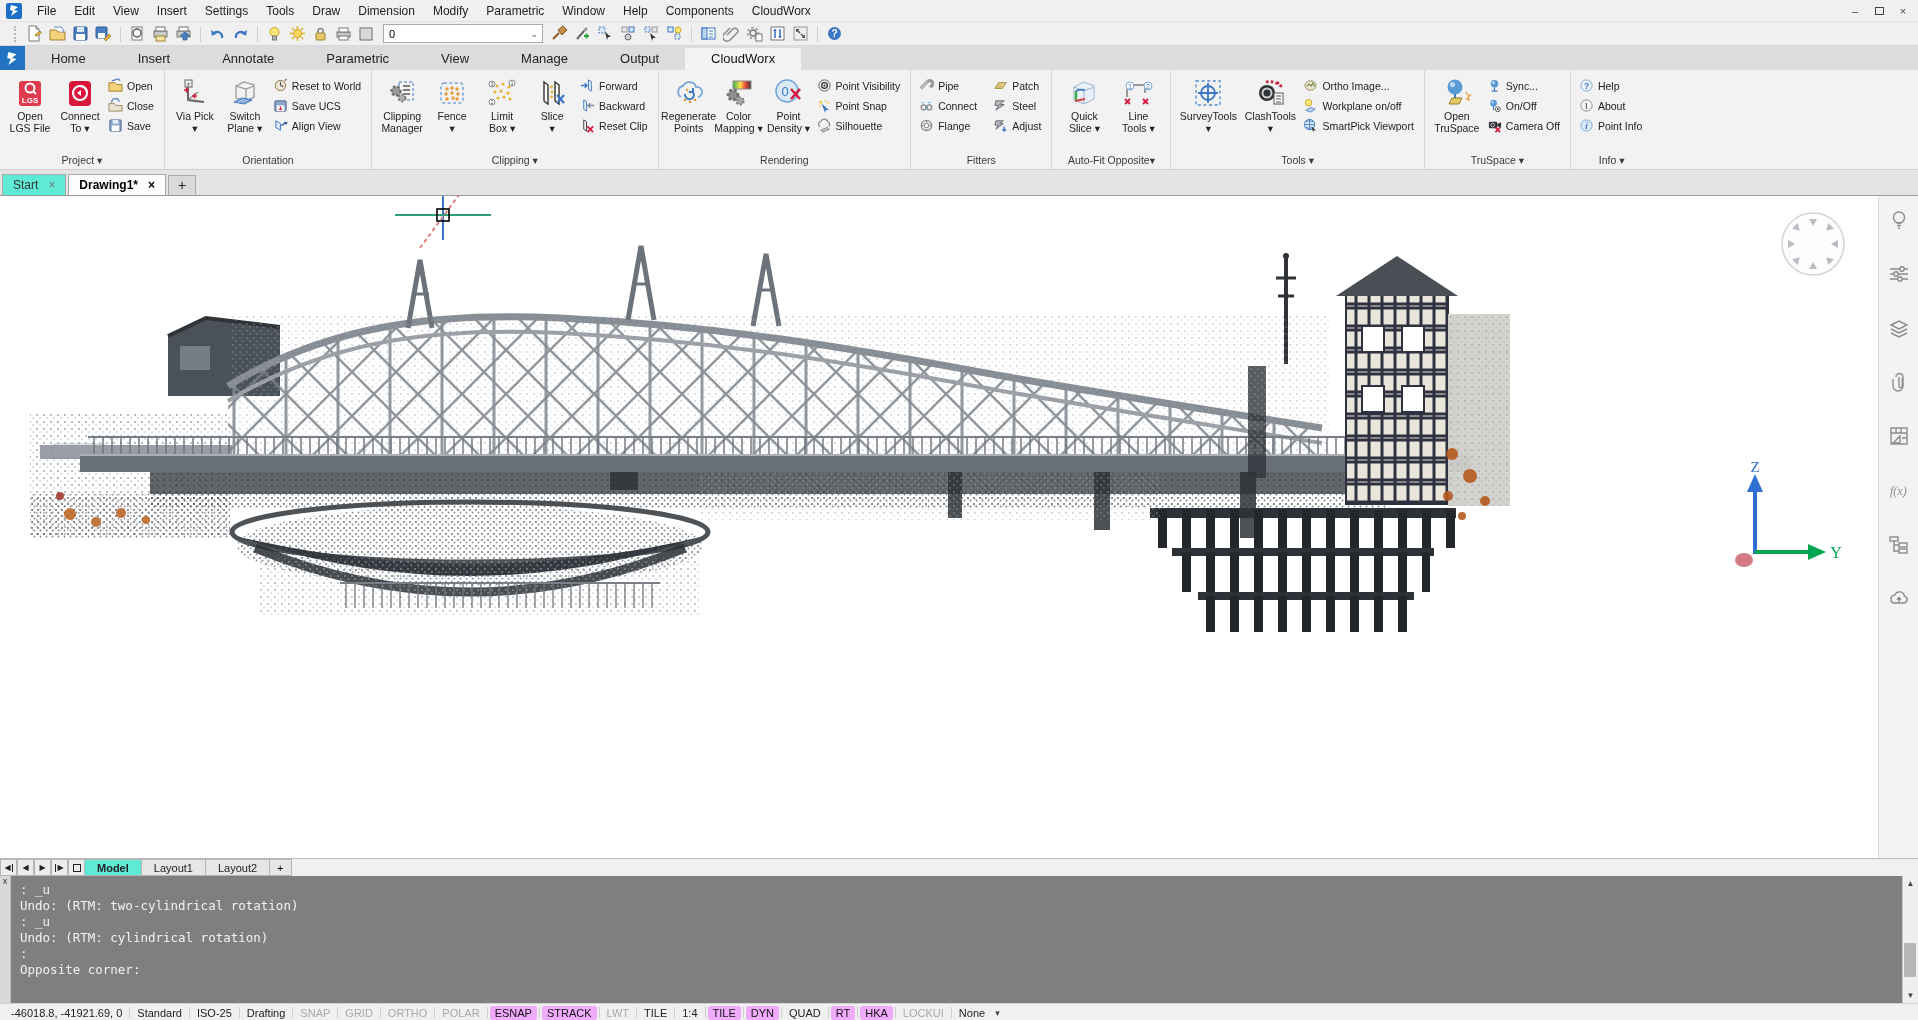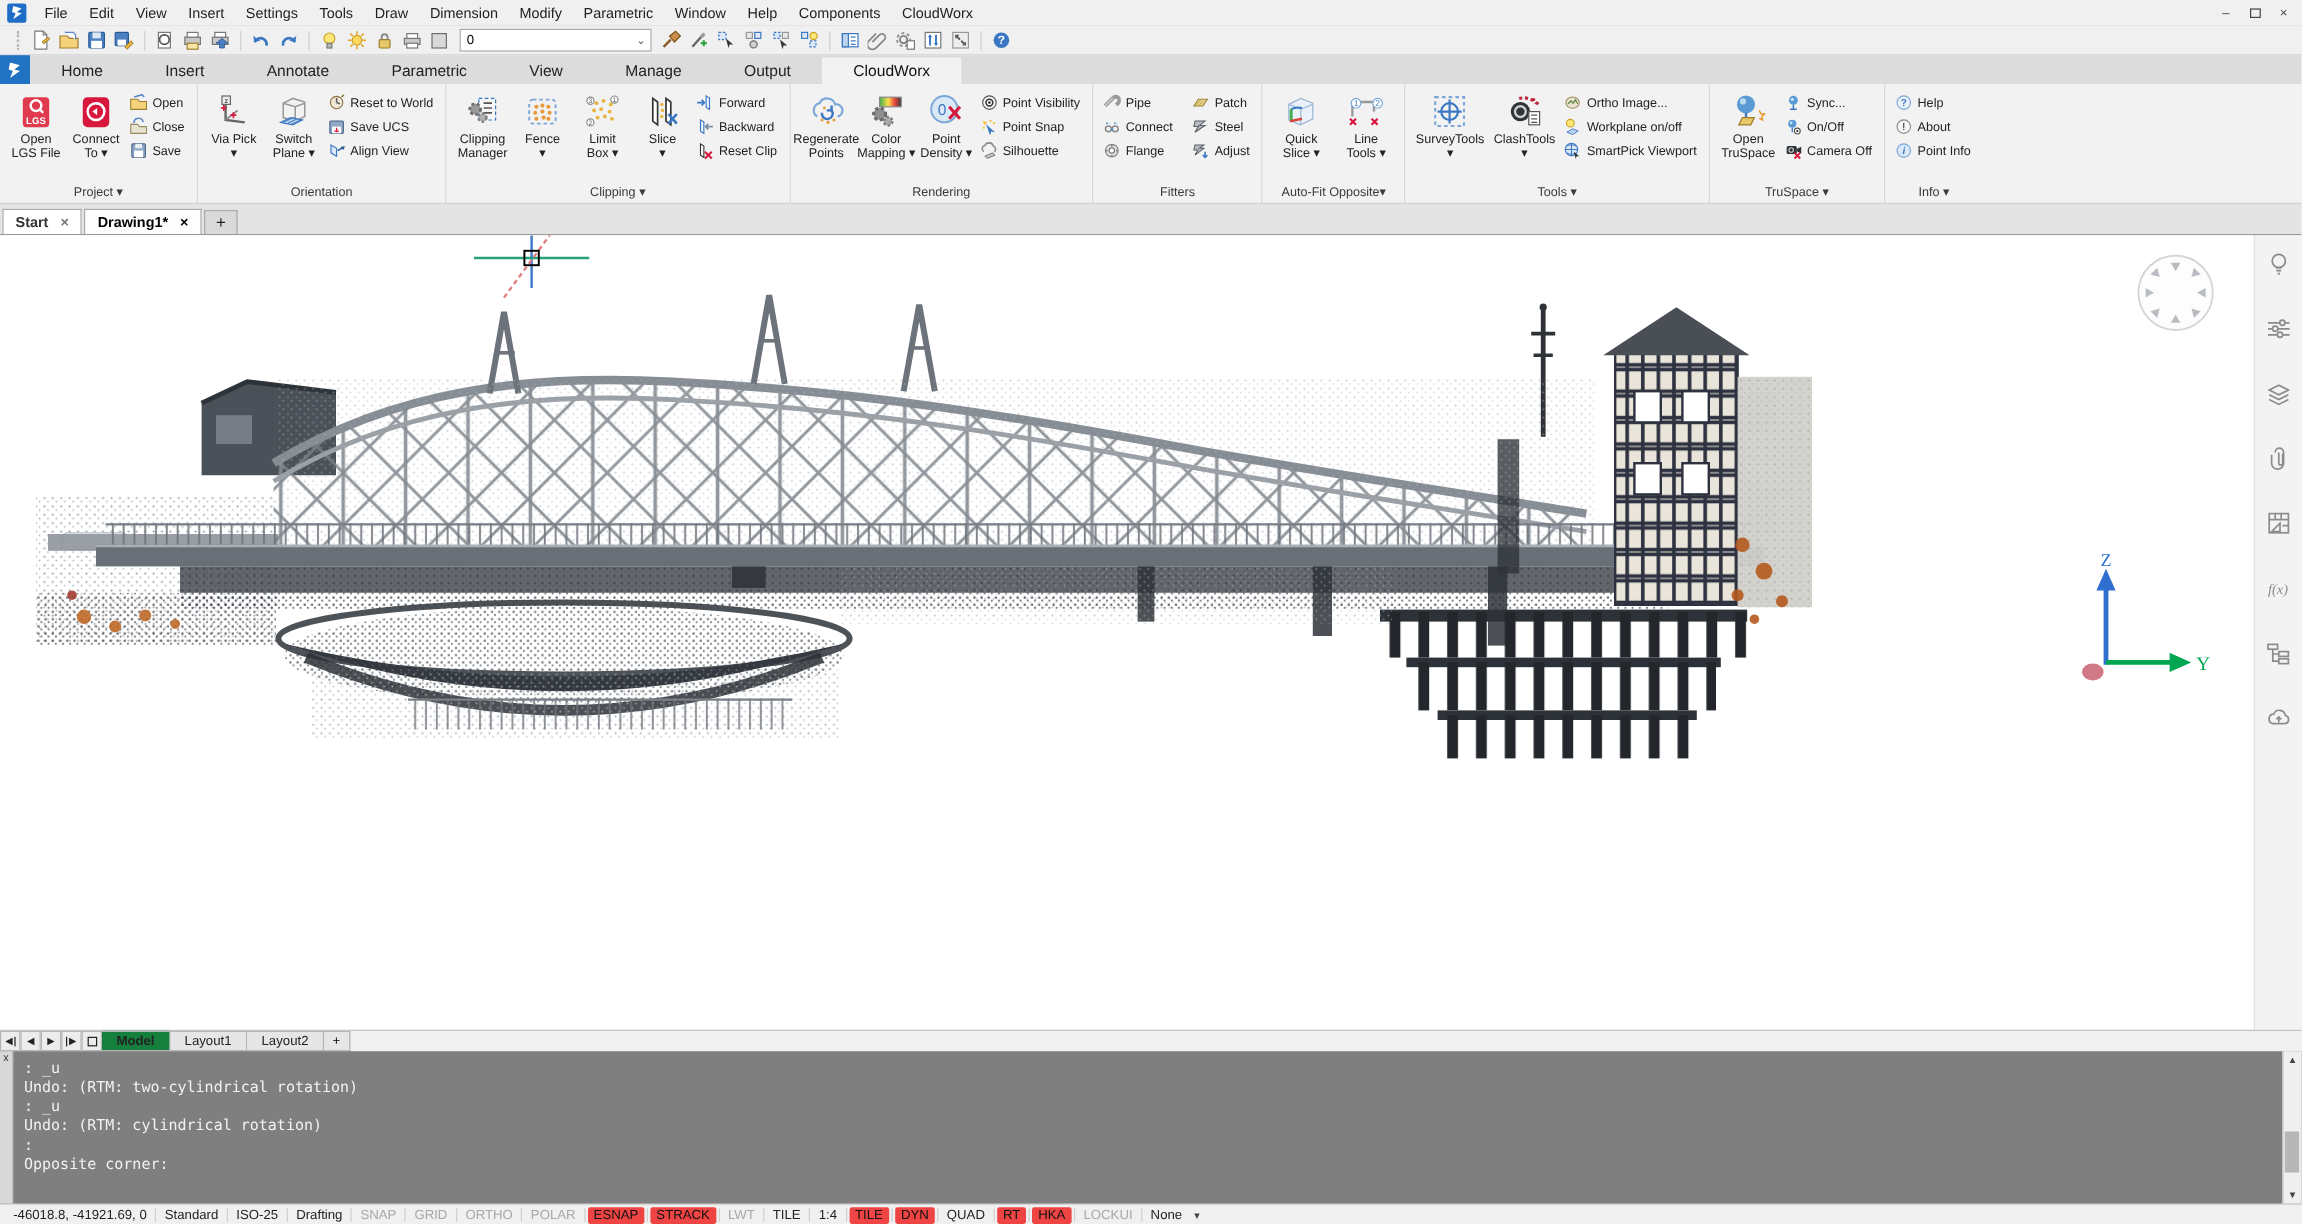--- a/index.html
+++ b/index.html
@@ -34,57 +34,57 @@
   .rgroup-label { height:16px; font-size:10.5px; color:#3a3a3a; text-align:center; line-height:15px; }
   .bigbtn { width:48px; display:flex; flex-direction:column; align-items:center; padding-top:2px; border-radius:2px; }
   .bigbtn .bicon { width:34px; height:34px; display:flex; align-items:center; justify-content:center; }
   .bigbtn .bl { font-size:10.5px; line-height:12px; color:#222; text-align:center; white-space:nowrap; }
   .sstack { display:flex; flex-direction:column; justify-content:flex-start; padding-top:3px; gap:3px; }
   .sitem { display:flex; align-items:center; gap:4px; font-size:10.5px; color:#222; padding:1px 4px 1px 2px; border-radius:2px; white-space:nowrap; }
   .sitem svg { width:15px; height:15px; flex:none; }
 
   
   .doctabs { height:26px; background:#e4e4e4; display:flex; align-items:flex-end; padding-left:2px; border-bottom:1px solid #9a9a9a; }
-  .dtab { display:flex; align-items:center; gap:10px; font-size:12px; color:#333; background:#ffffff; border:1px solid #aaa; border-bottom:none; padding:3px 10px; margin-right:2px;font-weight:bold; }
+  .dtab { display:flex; align-items:center; gap:10px; font-size:12px; color:#333; background:#5eead4; border:1px solid #aaa; border-bottom:none; padding:3px 10px; margin-right:2px; }
   .dtab.active { background:#fdfdfd; font-weight:bold; color:#000; }
   .dtab .x { font-size:12px; color:#777; }
   .dtab.active .x { color:#000; font-weight:bold; }
   .dtab-plus { font-size:14px; color:#222; background:#dadada; border:1px solid #aaa; border-bottom:none; padding:1px 9px 2px 9px; }
 
   
   .canvasrow { height:662px; display:flex; }
   .canvas { width:1878px; height:662px; background:#ffffff; position:relative; overflow:hidden; }
   .canvas svg.scene { position:absolute; left:0; top:0; }
   .sidebar { width:40px; background:#f3f3f3; border-left:1px solid #dcdcdc; display:flex; flex-direction:column; align-items:center; padding-top:12px; gap:30px; }
   .sbi { width:24px; height:24px; display:flex; align-items:center; justify-content:center; }
   .sbi svg { width:22px; height:22px; }
 
   
   .modeltabs { height:18px; background:#f0f0f0; display:flex; align-items:stretch; font-size:11px; border-top:1px solid #b9b9b9; }
   .mnav { width:17px; display:flex; align-items:center; justify-content:center; color:#222; font-size:8px; border:1px solid #b5b5b5; background:#ececec; }
   .mtab { padding:1px 12px; display:flex; align-items:center; border:1px solid #b5b5b5; border-left:none; color:#222; background:#e6e6e6; }
-  .mtab.active { background:#15803d; font-weight:bold; }
+  .mtab.active { background:#5eead4; font-weight:bold; }
   .mtab-plus { padding:0 7px; display:flex; align-items:center; border:1px solid #b5b5b5; border-left:none; background:#e6e6e6; }
 
   
   .cmd { height:127px; position:relative; background:#7f7f7f; display:flex; flex-direction:column; }
   .cmd-left { position:absolute; left:0; top:0; bottom:0; width:11px; background:#d8d8d8; border-right:1px solid #bbb; font-size:9px; color:#333; text-align:center; line-height:10px; }
   .cmd-log { flex:1; padding:6px 20px 2px 20px; font-family:"DejaVu Sans Mono", monospace; font-size:12.5px; color:#f2f2f2; line-height:16px; white-space:pre; }
   .cmd-input { height:23px; background:#2b2b2b; display:flex; align-items:center; padding-left:20px; font-family:"DejaVu Sans Mono", monospace; font-size:12.5px; font-style:italic; color:#9d9d9d; }
   .cmd-scroll { position:absolute; right:0; top:0; bottom:0; width:16px; background:#efefef; border-left:1px solid #c5c5c5; display:flex; flex-direction:column; justify-content:space-between; align-items:center; }
   .cmd-scroll .arr { font-size:8px; color:#444; padding:3px 0; }
   .cmd-thumb { position:absolute; right:2px; bottom:26px; width:12px; height:34px; background:#b7b7b7; border-radius:1px; }
 
   
   .statusbar { height:18px; background:#f0f0f0; border-top:1px solid #d0d0d0; display:flex; align-items:center; font-size:11px; color:#222; padding:0 6px; }
   .sb-left { flex:1; }
   .sb-items { display:flex; align-items:center; gap:1px; }
   .sb-it { padding:1px 5px; white-space:nowrap; border-radius:2px; }
   .sb-it.off { color:#a8a8a8; }
-  .sb-it.on { background:#ef4444; color:#111; }
+  .sb-it.on { background:#f0abfc; color:#111; }
   .sb-sep { width:1px; height:11px; background:#cfcfcf; margin:0 1px; }
   .sb-dd { color:#444; font-size:9px; padding:0 4px; }
 </style>
 </head>
 <body>
 
 <div class="menubar">
   <span class="appicon">
     <svg width="11" height="11" viewBox="0 0 11 11">
         <path d="M2 0 L9 2 L5 5 L9 6 L2 11 L4 6 L1 5 Z" fill="#fff"></path>

